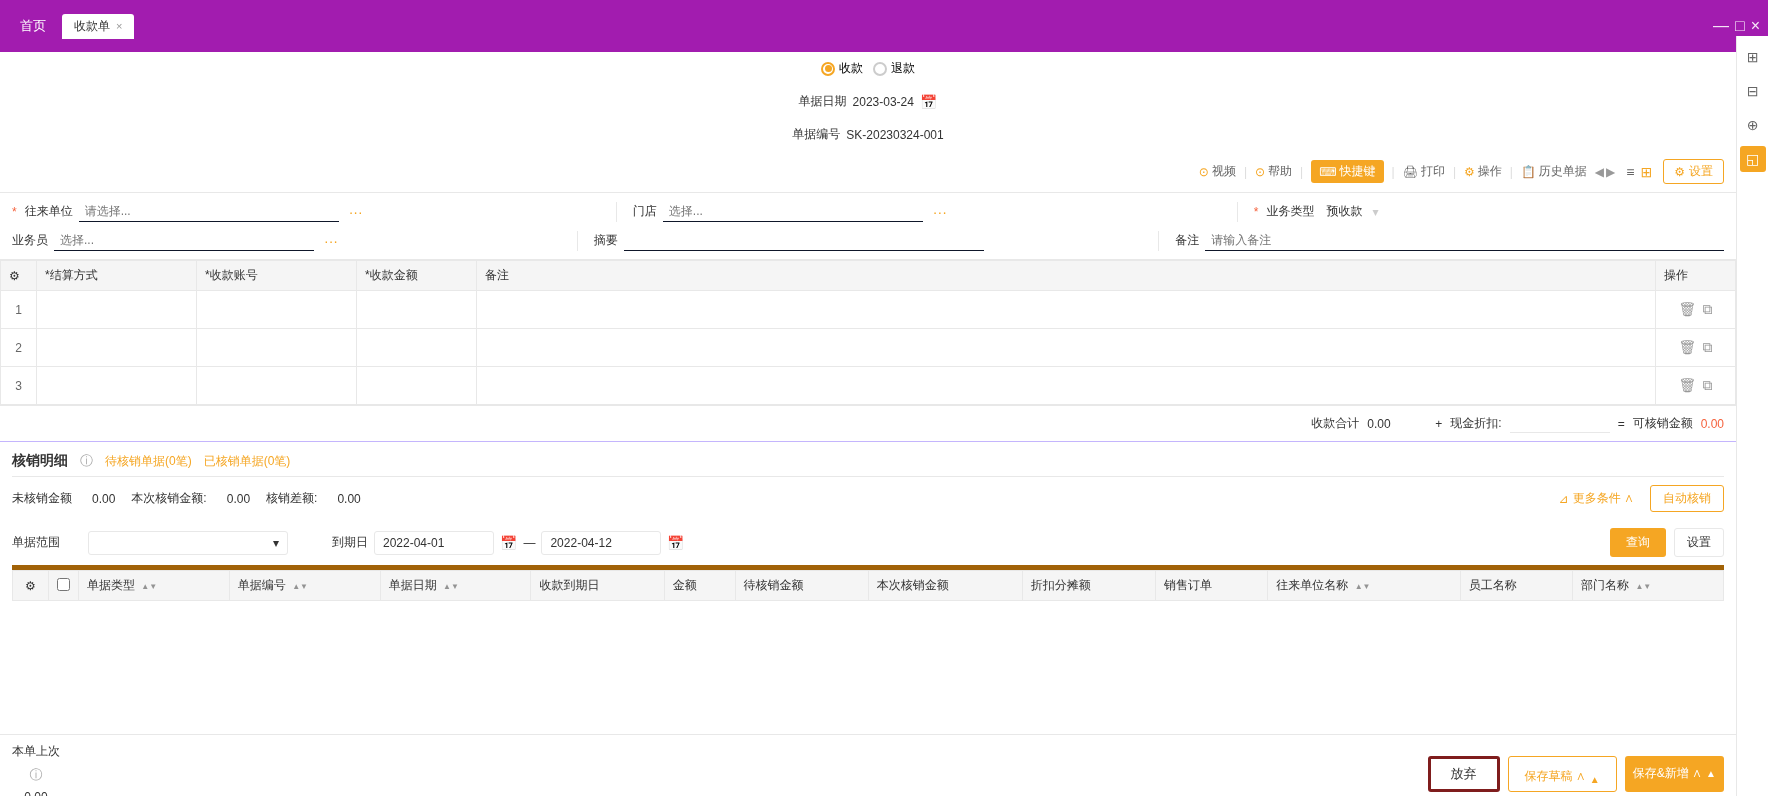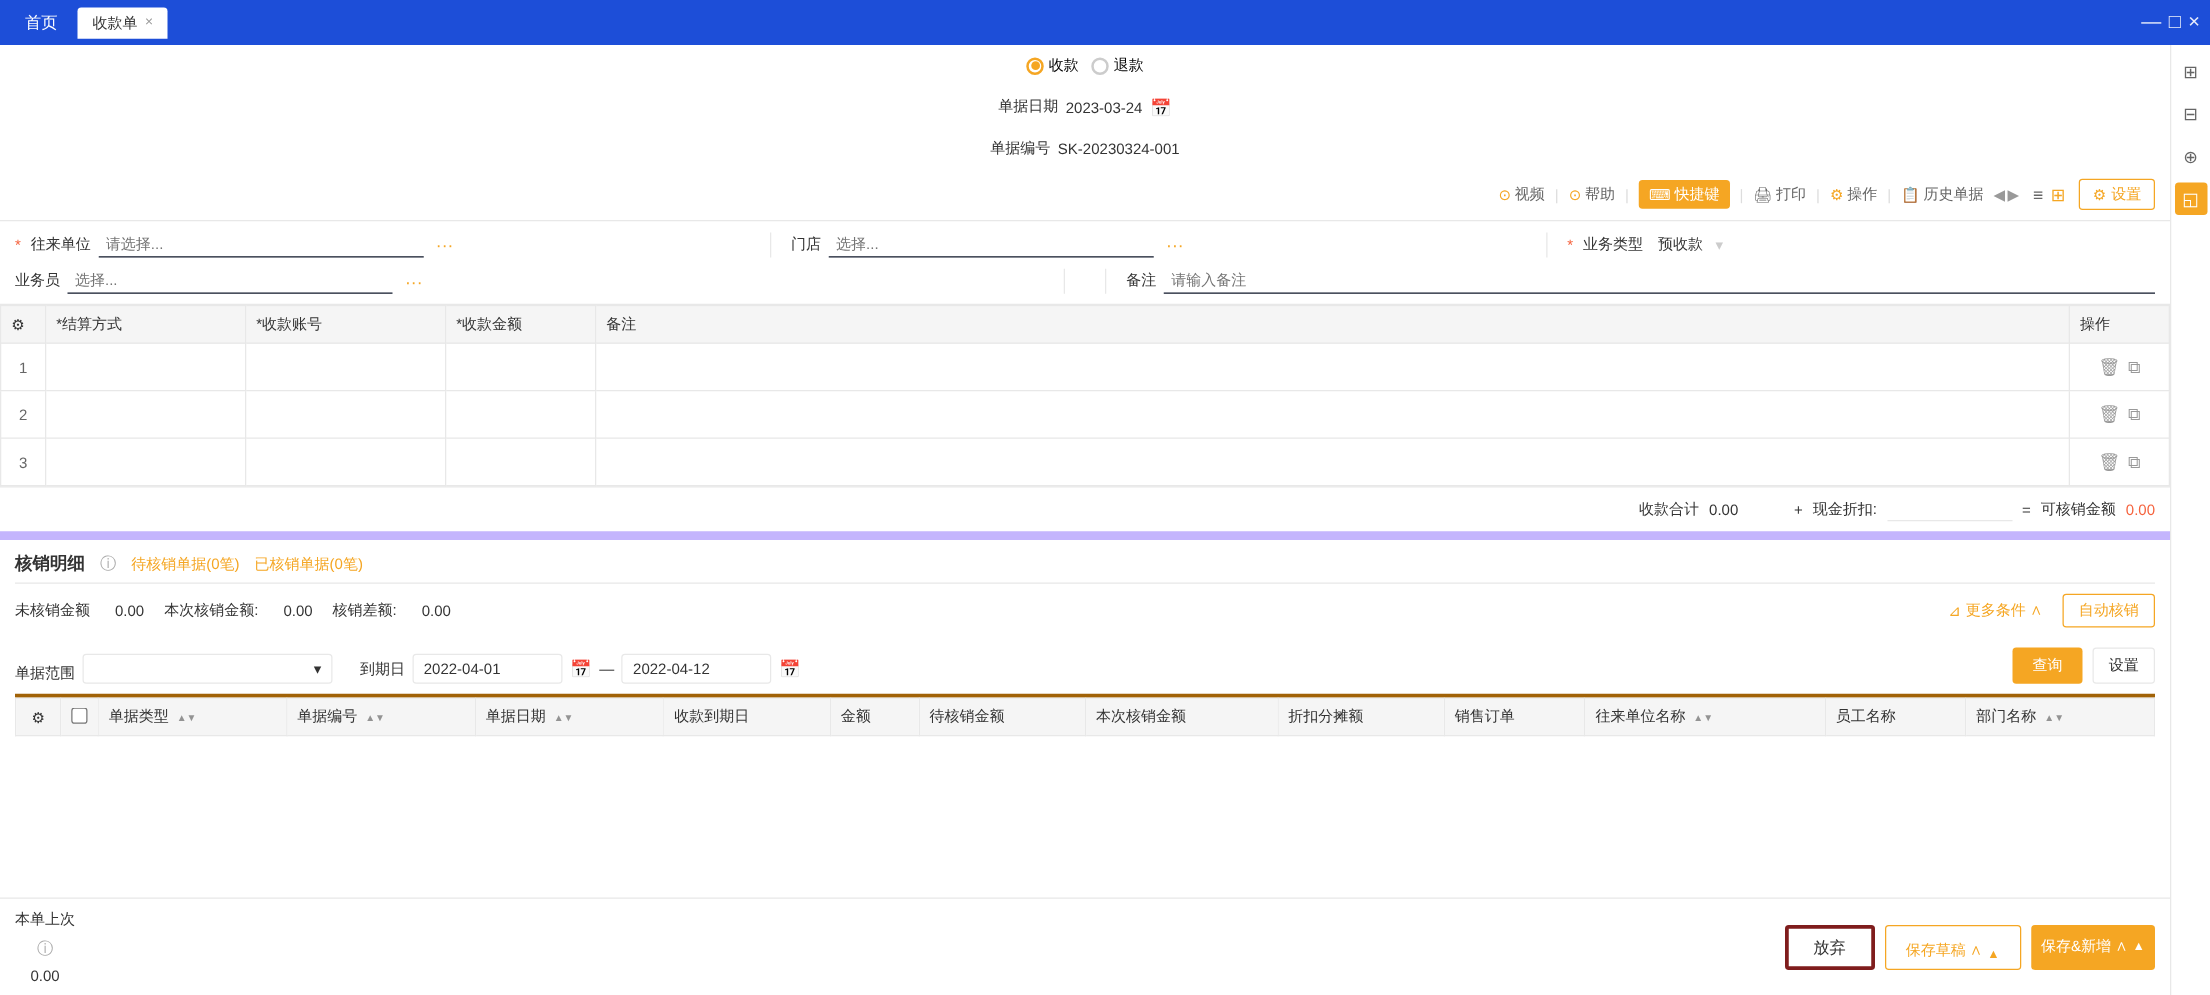--- a/index.html
+++ b/index.html
@@ -1,19 +1,19 @@
 <!DOCTYPE html>
 <html><head>
   <meta charset="utf-8">
   <style>
     * { box-sizing: border-box; margin: 0; padding: 0; font-family: 'Microsoft YaHei', Arial, sans-serif; font-size: 12px; }
     body { background: #f0f0f0; width: 1768px; height: 796px; overflow: hidden; }
     
     
-    .top-nav { background: #1d4ed8; display: flex; align-items: center; height: 36px; padding: 0 8px; gap: 4px; }
+    .top-nav { background: #a21caf; display: flex; align-items: center; height: 52px; padding: 0 8px; gap: 4px; }
     .nav-tab-home { color: #fff; padding: 4px 12px; cursor: pointer; font-size: 13px; }
     .nav-tab-active { background: #fff; color: #333; padding: 4px 12px; border-radius: 3px 3px 0 0; display: flex; align-items: center; gap: 6px; font-size: 13px; }
     .nav-tab-active .close-x { color: #999; cursor: pointer; font-size: 11px; }
     .nav-spacer { flex: 1; }
     .nav-right-btns { display: flex; gap: 6px; align-items: center; }
     .nav-icon-btn { color: #fff; cursor: pointer; font-size: 16px; opacity: 0.9; }
 
     
     .main-content { background: #fff; margin: 0; height: calc(796px - 36px); display: flex; flex-direction: column; }
 
@@ -60,21 +60,21 @@
     .table-settings-col { width: 36px; text-align: center; }
     .col-settlement { width: 160px; }
     .col-account { width: 160px; }
     .col-amount { width: 120px; }
     .col-action { width: 80px; text-align: center; }
     .row-num { color: #666; text-align: center; }
     .action-icons { display: flex; justify-content: center; gap: 6px; }
     .action-icon { color: #999; cursor: pointer; font-size: 14px; }
 
     
-    .total-row { display: flex; align-items: center; justify-content: flex-end; padding: 8px 12px; gap: 8px; border-bottom: 7px solid #c4b5fd; }
+    .total-row { display: flex; align-items: center; justify-content: flex-end; padding: 8px 12px; gap: 8px; border-bottom: 1px solid #c4b5fd; }
     .total-label { color: #333; }
     .total-value { color: #333; min-width: 60px; }
     .total-plus { color: #333; }
     .total-discount { color: #333; }
     .discount-input { border: none; border-bottom: 1px solid #e8e8e8; width: 100px; padding: 2px 4px; outline: none; }
     .total-equals { color: #333; }
     .available-label { color: #333; }
     .available-value { color: #f5623d; font-weight: 500; }
 
     
@@ -83,21 +83,21 @@
     .verify-title { font-size: 14px; font-weight: 600; color: #333; }
     .verify-info-icon { color: #aaa; cursor: pointer; font-size: 13px; }
     .verify-tab { color: #f5a623; cursor: pointer; font-size: 12px; }
     .verify-stats { display: flex; align-items: center; gap: 16px; padding: 8px 0; }
     .stat-item { display: flex; align-items: center; gap: 20px; color: #333; }
     .stat-value { color: #333; }
     .more-conditions { margin-left: auto; color: #f5a623; cursor: pointer; display: flex; align-items: center; gap: 4px; }
     .auto-verify-btn { border: 1px solid #f5a623; background: #fff; color: #f5a623; padding: 4px 12px; border-radius: 3px; cursor: pointer; }
 
     
-    .filter-row { display: flex; align-items: flex-end; gap: 6px; padding: 8px 0; border-bottom: 3px solid #a16207; }
+    .filter-row { display: flex; align-items: center; gap: 28px; padding: 8px 0; border-bottom: 5px solid #a16207; }
     .filter-label { color: #333; white-space: nowrap; }
     .filter-select { border: 1px solid #e8e8e8; padding: 4px 8px; border-radius: 3px; color: #333; flex: 0 0 200px; display: flex; align-items: center; justify-content: space-between; cursor: pointer; }
     .date-field { display: flex; align-items: center; gap: 6px; margin-left: 16px; }
     .date-input { border: 1px solid #e8e8e8; padding: 4px 8px; border-radius: 3px; color: #333; width: 120px; }
     .date-sep { color: #333; }
     .filter-right { margin-left: auto; display: flex; gap: 8px; }
     .query-btn { background: #f5a623; color: #fff; border: none; padding: 5px 16px; border-radius: 3px; cursor: pointer; margin-left: 36px; }
     .setting-btn-sm { border: 1px solid #e8e8e8; background: #fff; color: #333; padding: 5px 12px; border-radius: 3px; cursor: pointer; }
 
     
@@ -227,20 +227,24 @@
         <span class="dropdown-arrow">▾</span>
       </div>
     </div>
     <div class="fields-row">
       <div class="field-group">
         <span class="field-label">业务员</span>
         <input class="field-input" type="text" style="max-width: 260px;" placeholder="选择...">
         <span class="more-btn">···</span>
       </div>
       <div class="field-divider"></div>
+      <div class="field-group">
+        <span class="field-label">摘要</span>
+        <input class="field-input" type="text" style="max-width: 360px;">
+      </div>
       <div class="field-divider"></div>
       <div class="field-group">
         <span class="field-label">备注</span>
         <input class="field-input" type="text" style="flex: 1 1 0%;" placeholder="请输入备注">
       </div>
     </div>
   </div>
 
   <div class="table-section">
     <table class="data-table">

